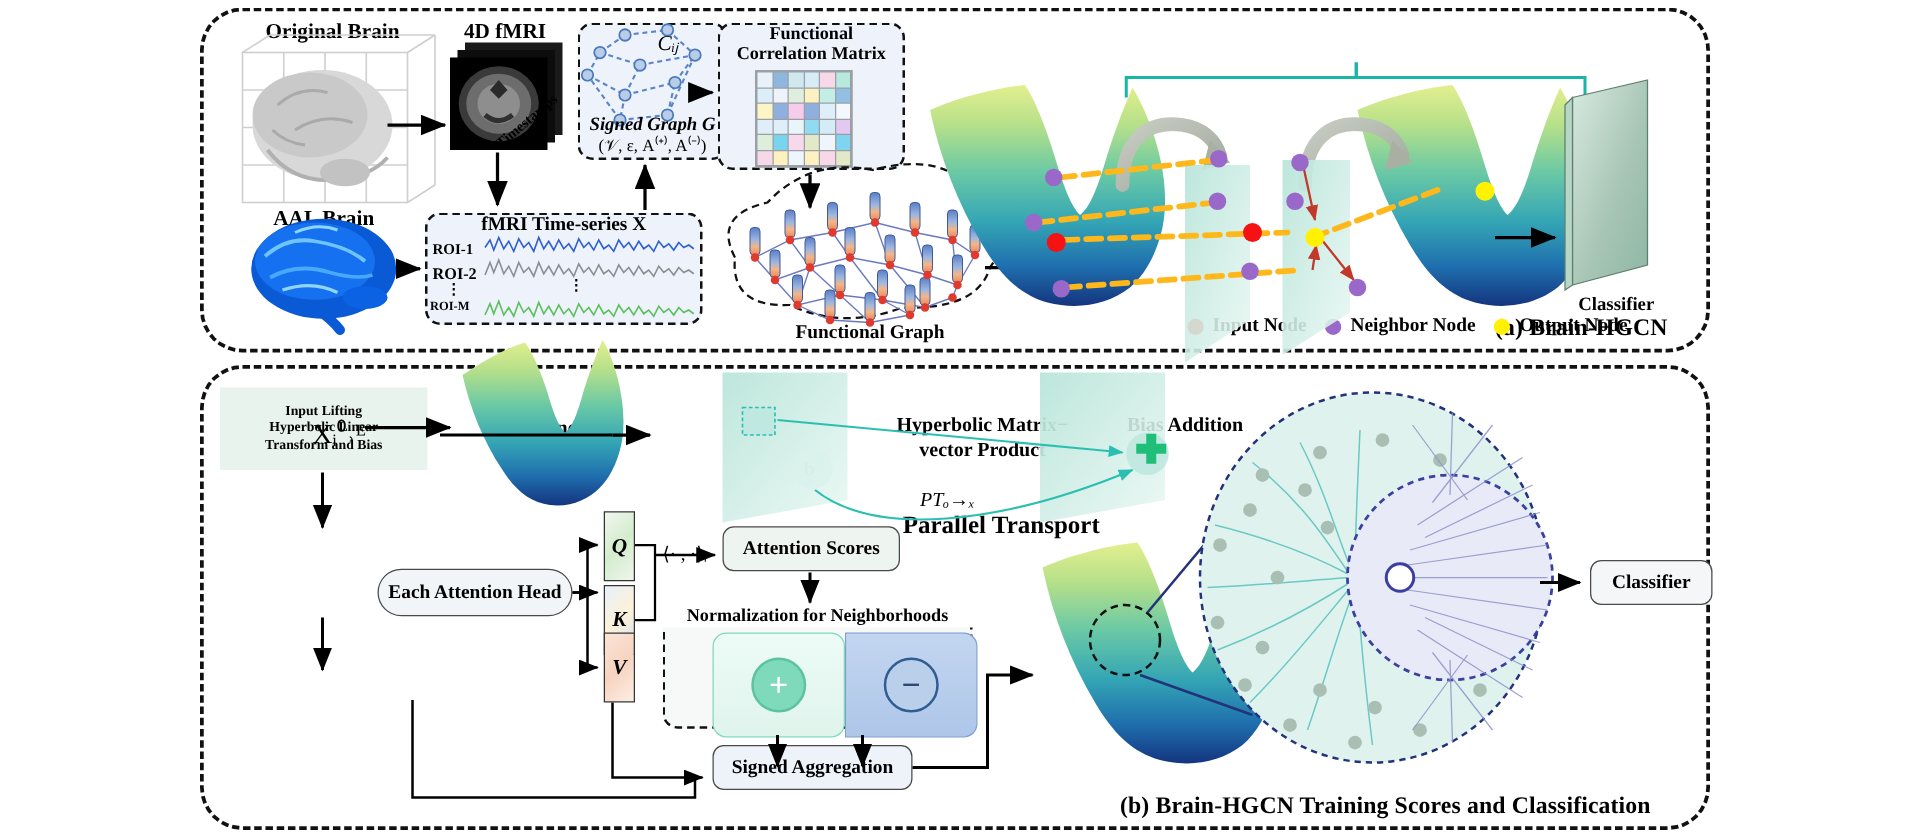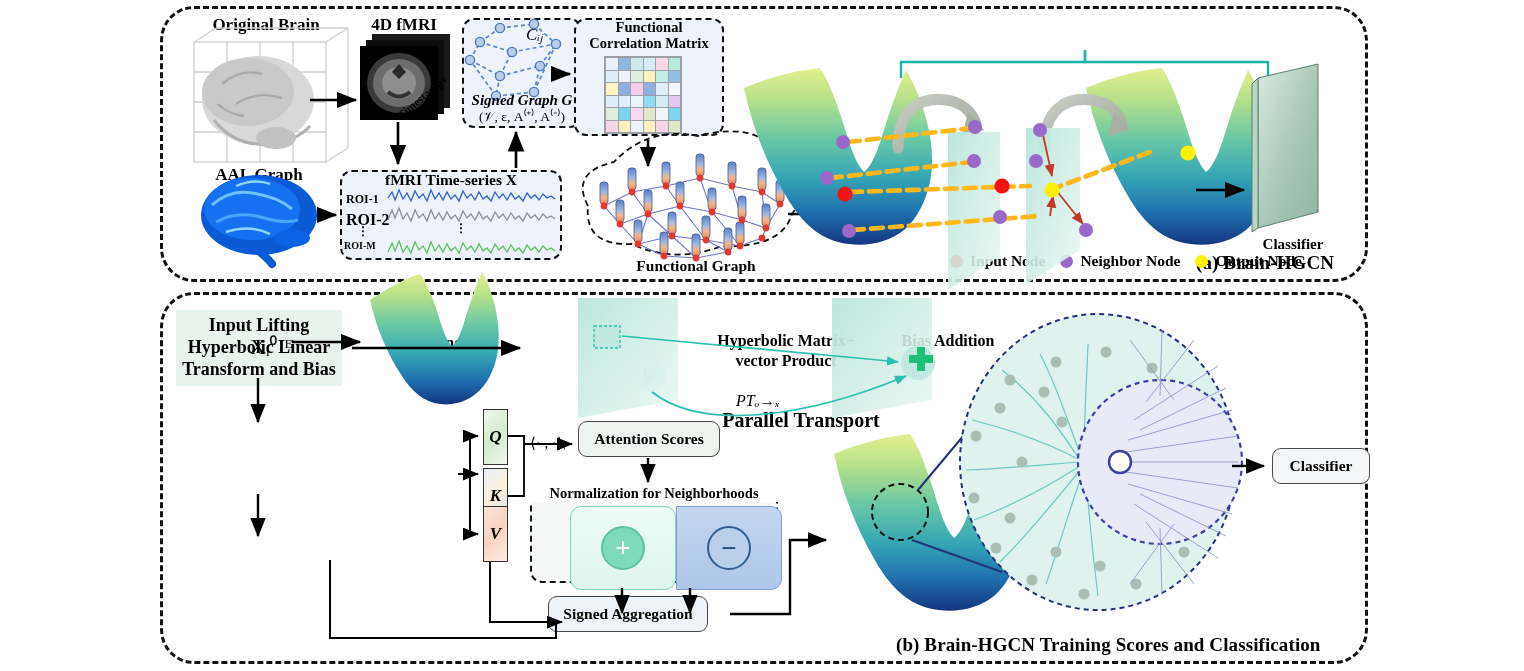--- a/index.html
+++ b/index.html
@@ -101,21 +101,21 @@
       <ellipse cx="399" cy="83" rx="32" ry="30" fill="#3a3a3a"></ellipse>
       <ellipse cx="399" cy="83" rx="26" ry="24" fill="#6d6d6d"></ellipse>
       <ellipse cx="399" cy="83" rx="17" ry="16" fill="#8e8e8e"></ellipse>
       <path d="M392 72 l7 -8 l7 8 l-7 7 z" fill="#2a2a2a"></path>
       <path d="M388 92 q11 9 22 0" stroke="#303030" stroke-width="4" fill="none"></path>
     </g>
   </svg>
   <div style="position:absolute;left:395px;top:112px;transform:rotate(-40deg);transform-origin:left top;
               font-size:11.5px;font-weight:bold;white-space:nowrap;">Timestamps</div>
 
-  <div class="hdr" style="left:184px;top:166px;width:150px;font-size:17px;">AAL Graph</div>
+  <div class="hdr" style="left:184px;top:166px;width:150px;font-size:17px;">AAL Brain</div>
   <svg class="ovl">
     <g>
       <ellipse cx="259" cy="215" rx="58" ry="40" fill="#0a5ad6"></ellipse>
       <ellipse cx="252" cy="209" rx="48" ry="31" fill="#1571f0"></ellipse>
       <path d="M212 205 q18 -16 40 -12 q26 4 40 16" stroke="#6fc4ff" stroke-width="3" fill="none"></path>
       <path d="M216 222 q22 -12 48 -4 q22 6 34 2" stroke="#4aa8fb" stroke-width="3" fill="none"></path>
       <path d="M226 232 q24 -8 44 2" stroke="#8fd6ff" stroke-width="2.6" fill="none"></path>
       <path d="M236 186 q18 -8 34 -2" stroke="#8fd6ff" stroke-width="2.4" fill="none"></path>
       <path d="M252 246 q14 10 20 18" stroke="#0a5ad6" stroke-width="8" fill="none" stroke-linecap="round"></path>
       <ellipse cx="292" cy="238" rx="18" ry="9" fill="#0b63e4"></ellipse>
@@ -142,21 +142,21 @@
       <circle cx="534" cy="92" r="4.6"></circle>
     </g>
   </svg>
   <div style="position:absolute;left:526px;top:22px;font-size:17px;font-style:italic;font-weight:500;">Cᵢⱼ</div>
   <div class="hdr" style="left:452px;top:92px;width:140px;font-size:15px;font-style:italic;">Signed Graph G</div>
   <div class="hdr" style="left:452px;top:110px;width:140px;font-size:13.5px;font-weight:500;">(𝒱, ε, A⁽⁺⁾, A⁽⁻⁾)</div>
 
   <div class="dbox tintbox" style="left:340px;top:170px;width:222px;height:90px;"></div>
   <div class="hdr" style="left:340px;top:172px;width:222px;font-size:15.5px;">fMRI Time-series X</div>
   <div style="position:absolute;left:346px;top:192px;font-size:12px;font-weight:bold;">ROI-1</div>
-  <div style="position:absolute;left:346px;top:211px;font-size:16px;font-weight:bold;">ROI-2</div>
+  <div style="position:absolute;left:346px;top:211px;font-size:13px;font-weight:bold;">ROI-2</div>
   <div style="position:absolute;left:357px;top:224px;font-size:12px;font-weight:bold;">⋮</div>
   <div style="position:absolute;left:344px;top:240px;font-size:10px;font-weight:bold;">ROI-M</div>
   <svg class="ovl">
     <polyline fill="none" stroke="#2f5fd0" stroke-width="1.3" points="388,198 392,192 395,200 399,190 403,199 407,193 411,201 415,191 419,198 423,194 427,201 431,190 435,199 439,193 443,200 447,192 451,199 455,195 459,201 463,191 467,198 471,194 475,200 479,192 483,199 487,196 491,201 495,192 499,198 503,194 507,200 511,193 515,199 519,196 523,201 527,193 531,198 535,195 539,200 543,194 547,198 551,196 555,199"></polyline>
     <polyline fill="none" stroke="#8a8f96" stroke-width="1.3" points="388,220 392,210 395,218 399,208 403,219 407,213 411,221 415,210 419,218 423,214 427,221 431,210 435,219 439,213 443,220 447,212 451,219 455,215 459,221 463,211 467,218 471,214 475,220 479,212 483,219 487,216 491,221 495,212 499,218 503,214 507,220 511,213 515,219 519,216 523,221 527,213 531,218 535,215 539,220 543,214 547,218 551,216 555,219"></polyline>
     <polyline fill="none" stroke="#5cc05c" stroke-width="1.3" points="388,252 392,243 395,251 399,241 403,252 407,246 411,253 415,242 419,250 423,246 427,253 431,242 435,251 439,245 443,252 447,244 451,251 455,247 459,253 463,243 467,250 471,246 475,252 479,244 483,251 487,248 491,253 495,244 499,250 503,246 507,252 511,245 515,251 519,248 523,253 527,245 531,250 535,247 539,252 543,246 547,250 551,248 555,251"></polyline>
     <text x="455" y="232" font-size="12" font-weight="bold" font-family="Liberation Serif, serif">⋮</text>
   </svg>
 
   <div class="dbox tintbox" style="left:574px;top:18px;width:150px;height:118px;"></div>
@@ -283,41 +283,42 @@
     <span class="ldot" style="background:#9a68c8;margin-left:8px"></span>
     <span>Neighbor Node</span>
     <span class="ldot" style="background:#fff200;margin-left:8px"></span>
     <span>Output Node</span>
   </div>
 
   <div class="hdr" style="left:1238px;top:236px;width:110px;font-size:15px;">Classifier</div>
 
   <div class="panel" id="panel-b"></div>
 
-  <div class="gbox" style="left:176px;top:310px;width:166px;height:76px;font-size:18px;">
+  <div class="gbox" style="left:176px;top:310px;width:166px;height:66px;font-size:11px;">
     <span><span>Input Lifting</span><br>
           <span>Hyperbolic Linear</span><br>
           <span>Transform and Bias</span></span>
   </div>
 
   <div style="position:absolute;left:250px;top:330px;font-size:22px;">Xᵢ⁰˒ᴱ</div>
 
   <div class="hdr" style="left:386px;top:334px;width:130px;font-size:16px;">Exponential</div>
   <div class="hdr" style="left:386px;top:352px;width:130px;font-size:16px;">Map</div>
 
   <div style="position:absolute;left:598px;top:330px;font-size:15px;font-style:italic;">Wₗ</div>
   <div style="position:absolute;left:643px;top:367px;font-size:16px;font-weight:bold;">b</div>
 
   <div class="hdr" style="left:686px;top:332px;width:200px;font-size:16px;">Hyperbolic Matrix−</div>
   <div class="hdr" style="left:686px;top:352px;width:200px;font-size:16px;">vector Product</div>
   <div class="hdr" style="left:880px;top:332px;width:136px;font-size:16px;">Bias Addition</div>
 
   <div style="position:absolute;left:736px;top:392px;font-size:16px;font-style:italic;">PTₒ→ₓ</div>
   <div class="hdr" style="left:688px;top:410px;width:226px;font-size:20px;">Parallel Transport</div>
 
+  <div class="rbox" style="left:302px;top:455px;width:156px;height:38px;font-size:15.5px;border-radius:19px;background:#f2f5f7;">Each Attention Head</div>
 
   <div class="qkv" style="left:483px;top:409px;width:25px;height:56px;
        background:linear-gradient(135deg,#f0f7ef,#d4eccd,#eef6ec);">Q</div>
   <div class="qkv" style="left:483px;top:468px;width:25px;height:56px;
        background:linear-gradient(135deg,#e7f0fb,#fdf1d8,#cfe0f6);">K</div>
   <div class="qkv" style="left:483px;top:506px;width:25px;height:56px;
        background:linear-gradient(135deg,#fbe4d6,#f7d3c0,#fdeee4);">V</div>
 
   <div style="position:absolute;left:530px;top:432px;font-size:15px;">⟨· , ·⟩ₗ</div>
 
@@ -327,21 +328,21 @@
   <div class="hdr" style="left:528px;top:486px;width:252px;font-size:14.5px;background:#ffffff;">Normalization for Neighborhoods</div>
   <div id="norm-inner" style="left:570px;top:506px;">
     <div class="ntile nplus">
       <span class="circ cplus">+</span>
     </div>
     <div class="ntile nminus">
       <span class="circ cminus">−</span>
     </div>
   </div>
 
-  <div class="rbox" style="left:548px;top:596px;width:160px;height:36px;font-size:15.5px;">Signed Aggregation</div>
+  <div class="rbox" style="left:570px;top:596px;width:160px;height:36px;font-size:15.5px;">Signed Aggregation</div>
 
   <div class="hdr" style="left:940px;top:450px;width:130px;font-size:15px;">A Set of Node</div>
   <div class="hdr" style="left:940px;top:468px;width:130px;font-size:15px;">Embeddings</div>
   <div class="hdr" style="left:1072px;top:450px;width:80px;font-size:15px;">Fréchet</div>
   <div class="hdr" style="left:1072px;top:468px;width:80px;font-size:15px;">Mean</div>
   <div class="hdr" style="left:1158px;top:454px;width:86px;font-size:15.5px;">Pooling</div>
 
   <div class="rbox" style="left:1272px;top:448px;width:98px;height:36px;font-size:15.5px;background:#f4f6f7;">Classifier</div>
 
   <div class="panel-label" style="left:896px;top:634px;">(b) Brain-HGCN Training Scores and Classification</div>

